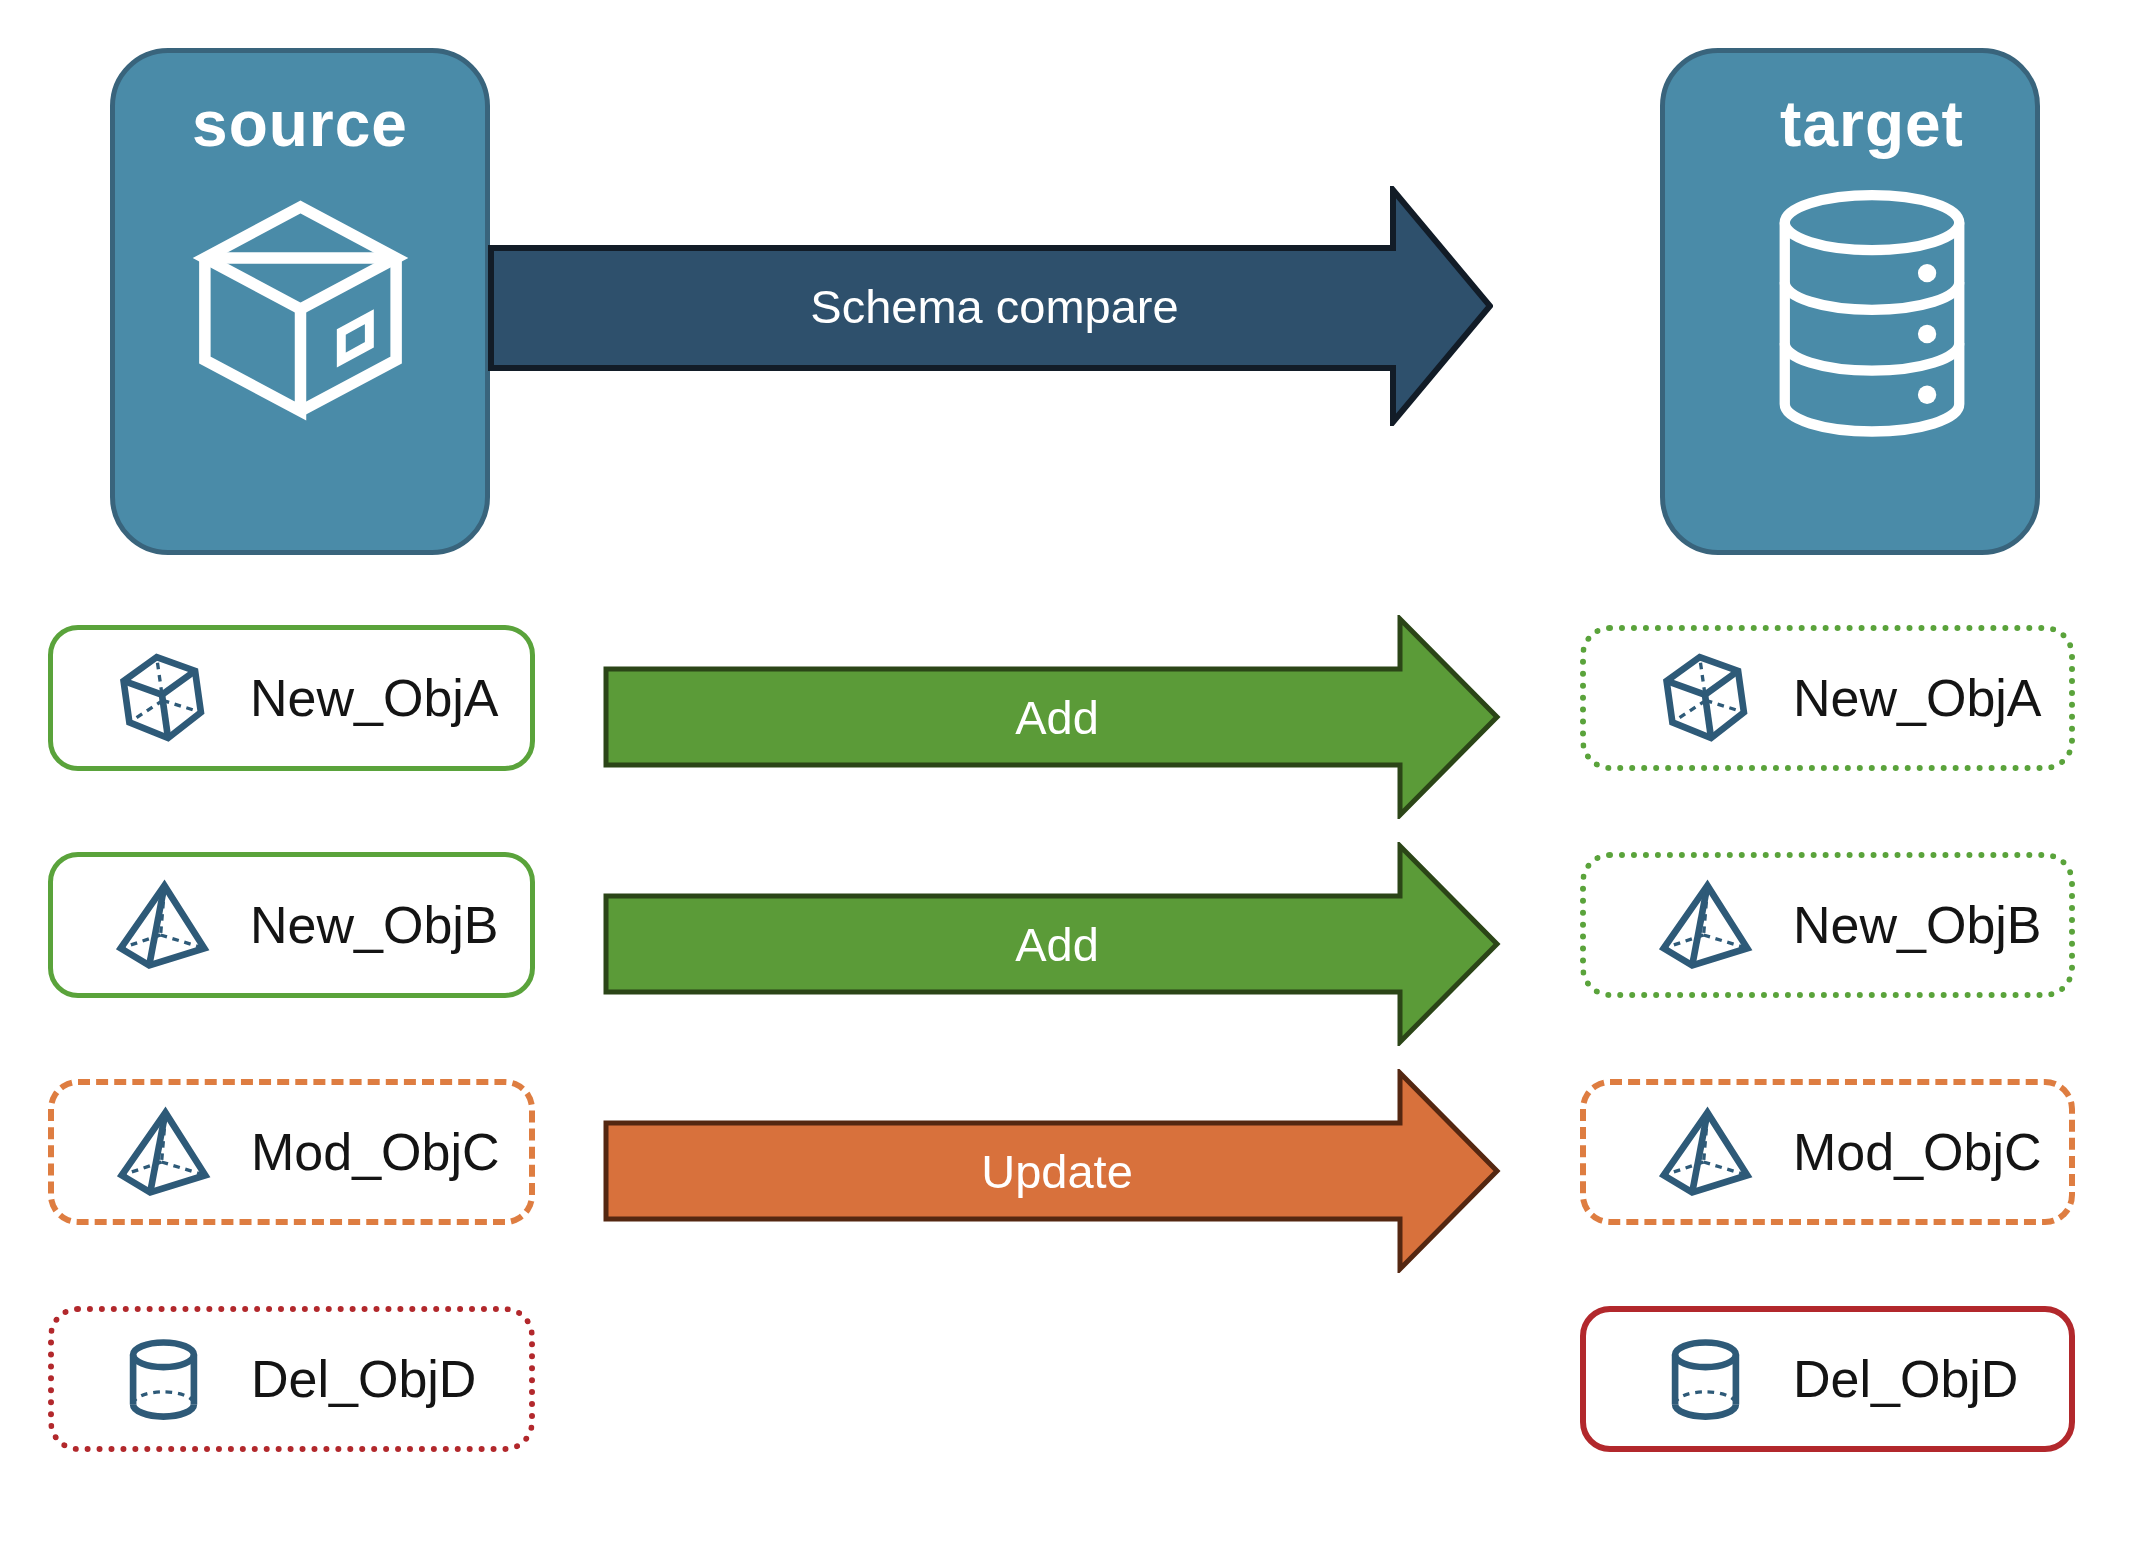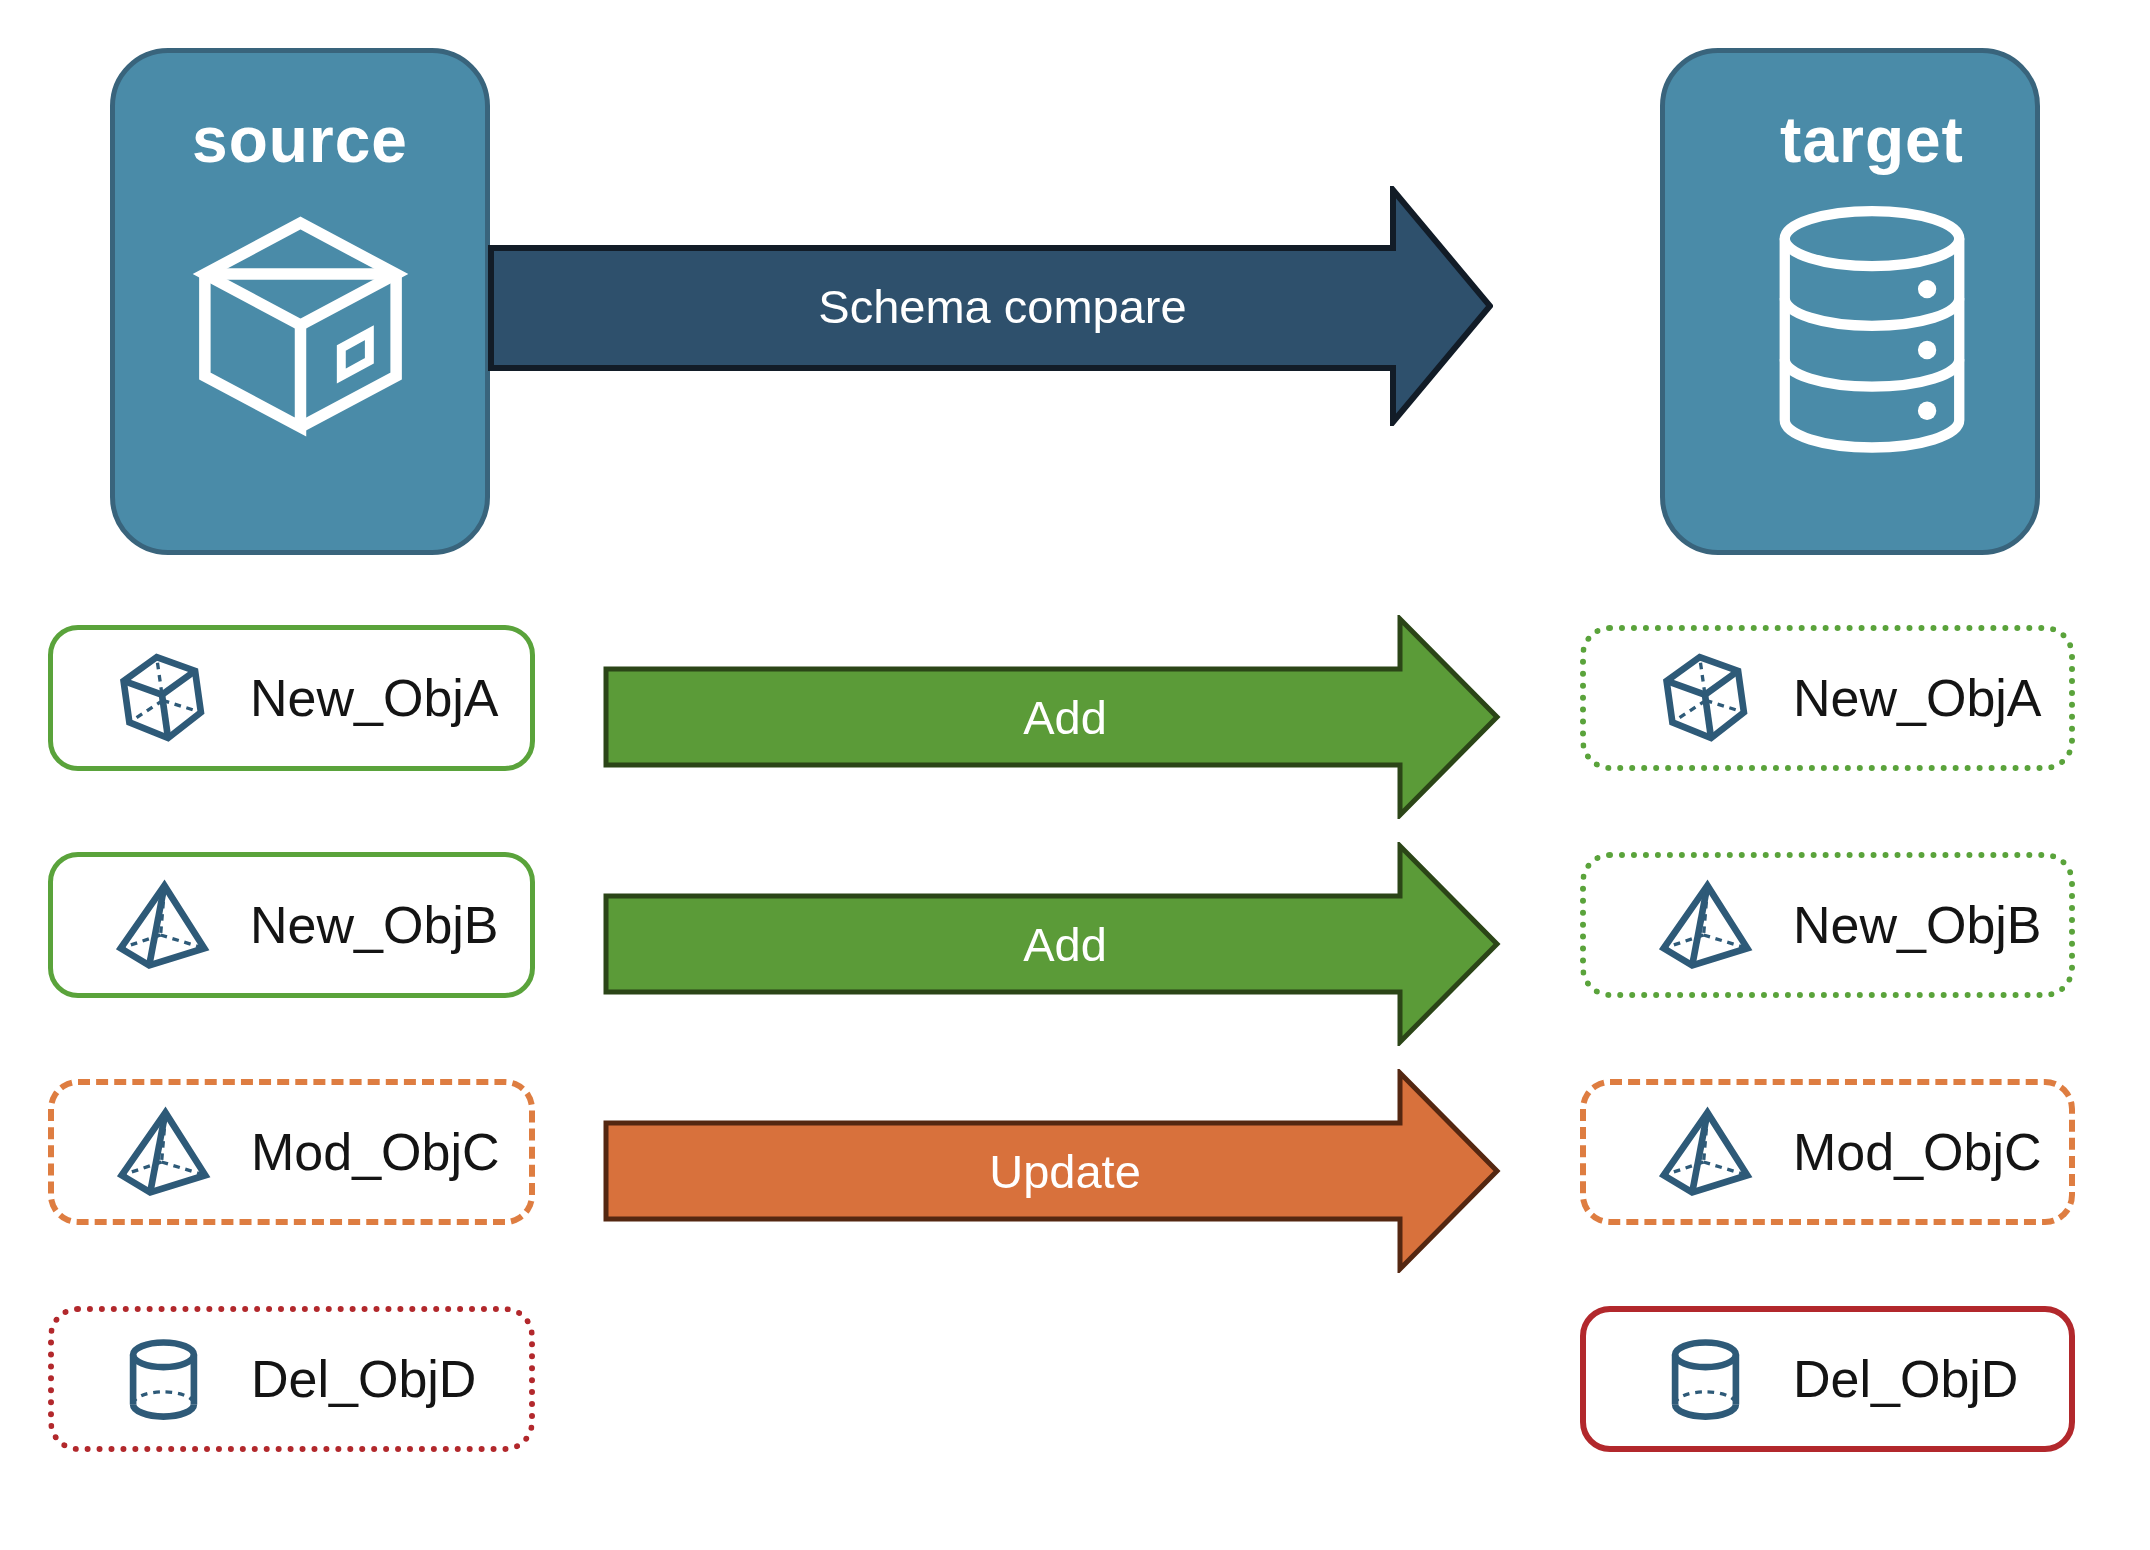--- a/index.html
+++ b/index.html
@@ -9,28 +9,28 @@
   }
   
   .panel{
     position:absolute;top:48px;width:380px;height:507px;
     background:#4A8BA8;border:5px solid #39647C;border-radius:58px;
     box-sizing:border-box;display:flex;flex-direction:column;align-items:center;
   }
   .panel.src{left:110px;}
   .panel.tgt{left:1660px;padding-left:44px;}
   .panel-title{
-    margin-top:50px;font-size:64px;font-weight:bold;color:#ffffff;letter-spacing:1px;
+    margin-top:34px;font-size:64px;font-weight:bold;color:#ffffff;letter-spacing:1px;
   }
   .panel-icon{margin-top:18px;}
   
   .arrow-wrap{position:absolute;}
   .arrow-wrap svg{position:absolute;left:0;top:0;}
   .arrow-label{
-    position:absolute;left:12px;top:0;width:100%;height:100%;
+    position:absolute;left:4px;top:0;width:100%;height:100%;
     display:flex;align-items:center;justify-content:center;
     color:#ffffff;font-size:47px;
   }
   .big-arrow{left:488px;top:186px;width:1005px;height:240px;}
   .row-arrow{left:603px;width:900px;height:204px;text-align:right;}
   .poly-schema{fill:#2E506C;stroke:#121C27;stroke-width:6;}
   .poly-add{fill:#5B9B38;stroke:#2B4517;stroke-width:5;}
   .poly-update{fill:#D8713C;stroke:#542711;stroke-width:5;}
   .poly-delete{fill:#B02B2E;stroke:#3A0D0F;stroke-width:5;}
   

